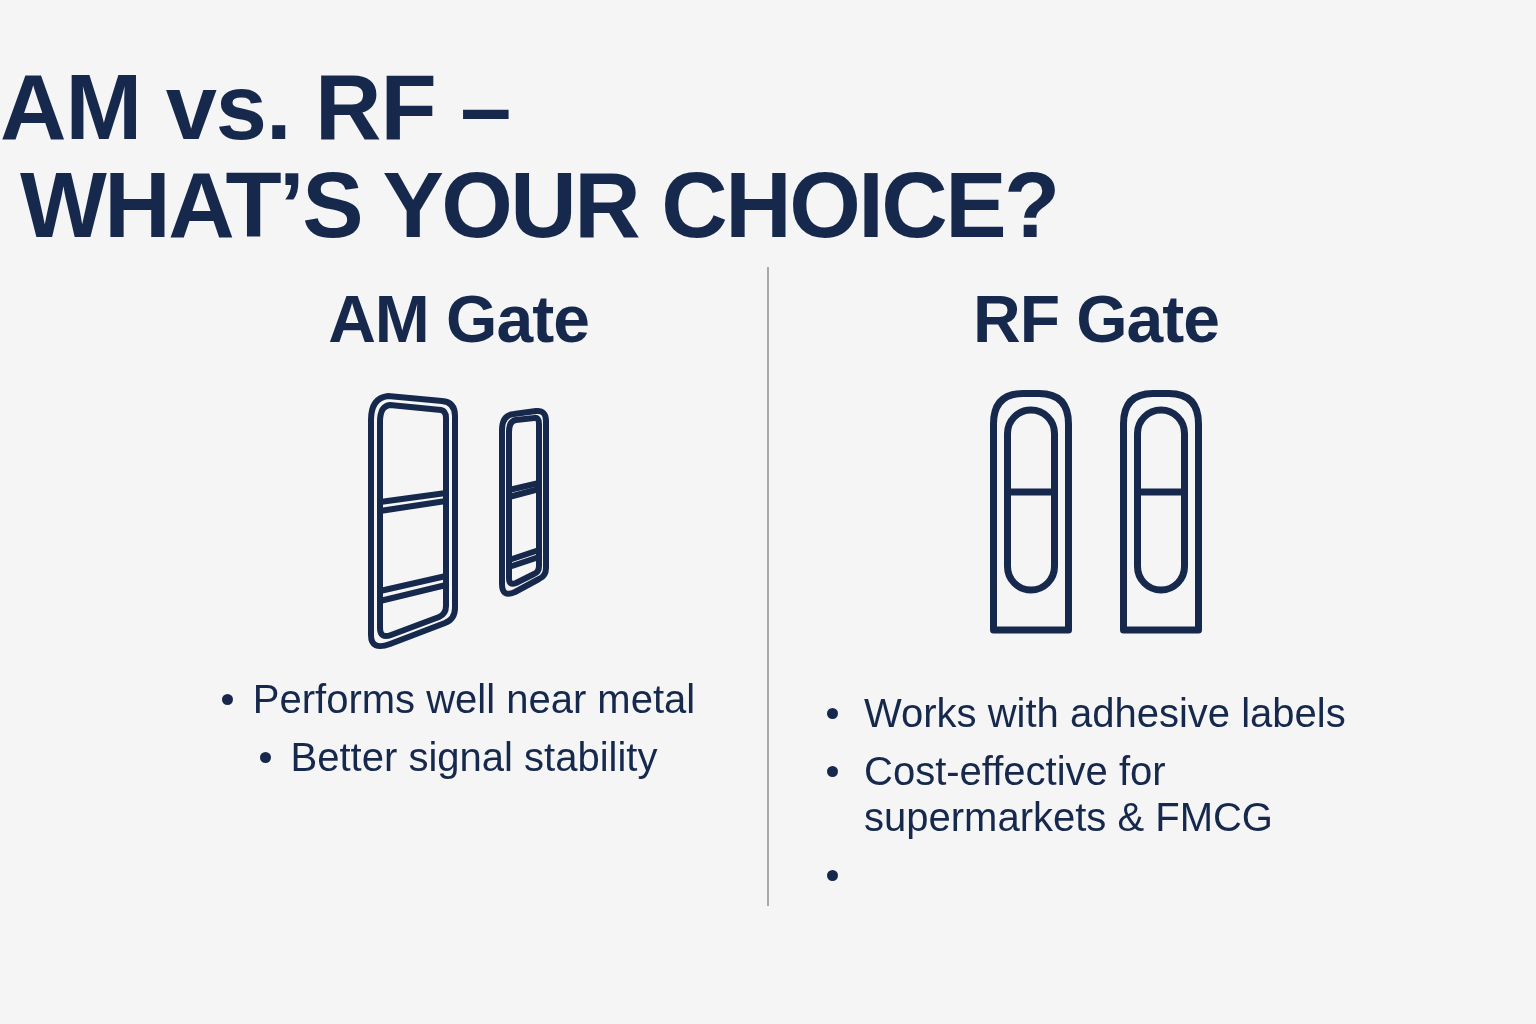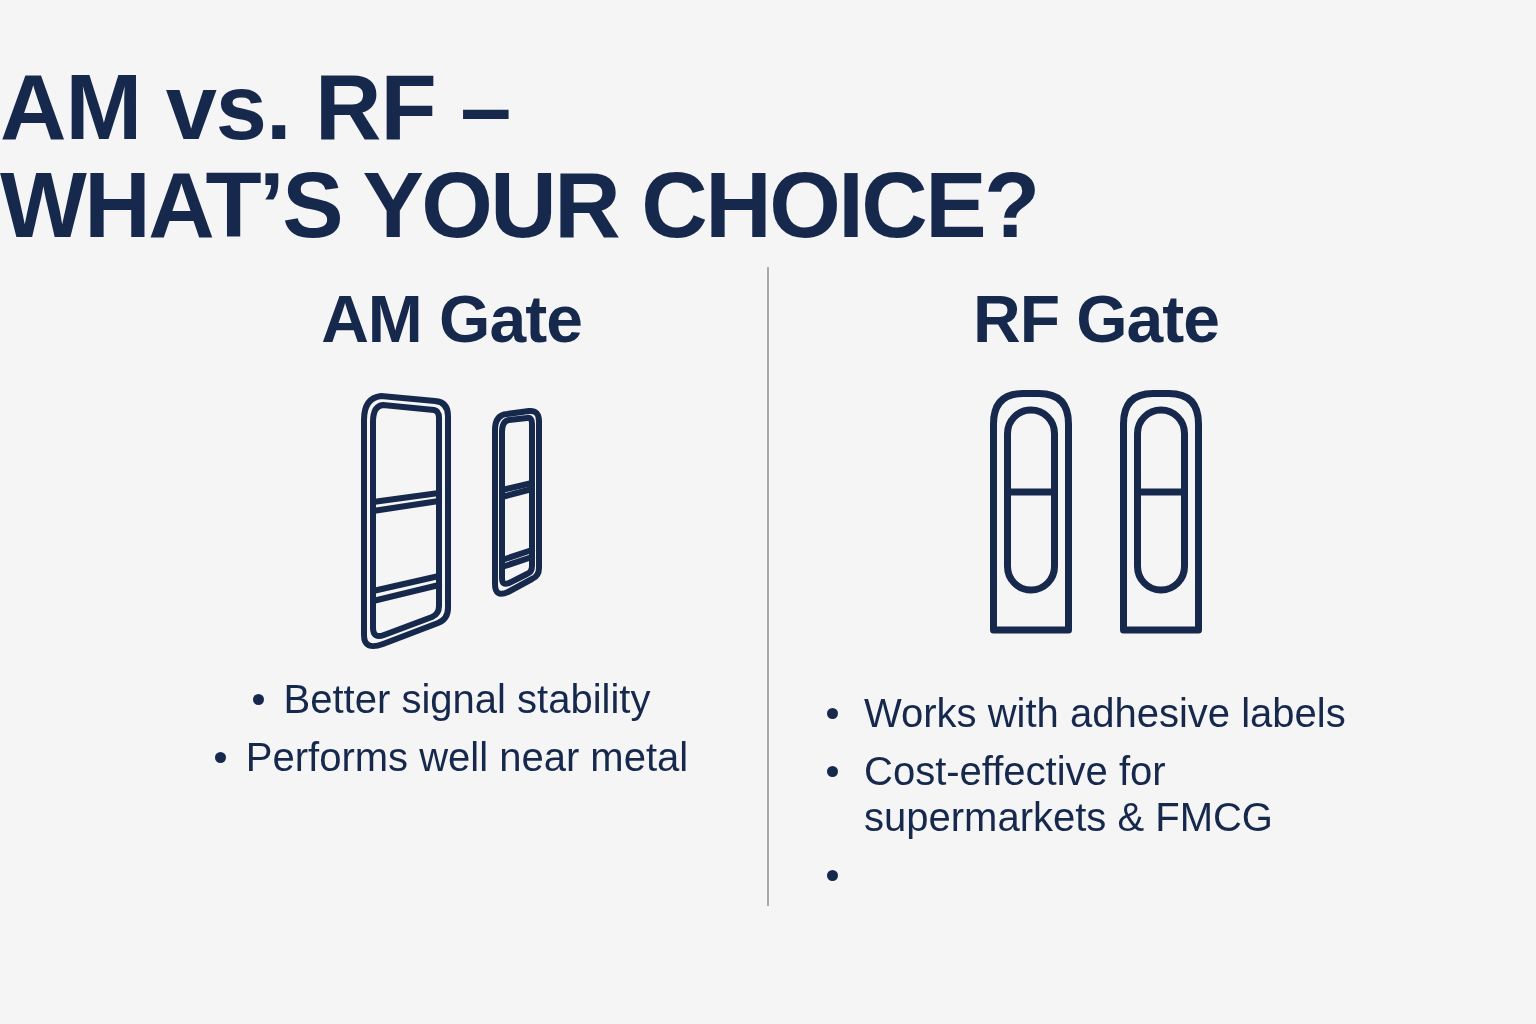--- a/index.html
+++ b/index.html
@@ -23,32 +23,33 @@
     font-weight:bold;
     line-height:98px;
   }
   .title .t1{
     font-size:92px;
     letter-spacing:-1px;
   }
   .title .t2{
     font-size:92px;
     letter-spacing:-2.5px;
+    margin-left:20px;
   }
   .divider{
     position:absolute;
     left:767px;top:267px;
     width:2px;height:639px;
     background:var(--divider);
   }
   .col{
     position:absolute;
     top:283px;
   }
-  .col-am{left:135px;width:633px;text-align:center;}
+  .col-am{left:142px;width:633px;text-align:center;}
   .col-rf{left:790px;width:612px;text-align:center;}
   .col h2{
     font-size:66px;
     font-weight:bold;
     line-height:72px;
     letter-spacing:-1px;
   }
   .illus{display:block;margin:35px auto 0;}
   .illus-am{width:190px;height:272px;}
   .illus-rf{width:212px;height:244px;}
@@ -114,25 +115,25 @@
         <line x1="145" y1="100" x2="175" y2="93"></line>
         <line x1="145" y1="107" x2="175" y2="99"></line>
         <line x1="145" y1="170" x2="175" y2="160"></line>
         <line x1="145" y1="177" x2="175" y2="167"></line>
       </g>
     </svg>
 
     <ul class="bullets">
       <li>
         <span class="dot"></span>
-        <span>Better signal stability</span>
+        <span>Performs well near metal</span>
       </li>
       <li>
         <span class="dot"></span>
-        <span>Performs well near metal</span>
+        <span>Better signal stability</span>
       </li>
       <li class="no-dot">
           <br>
       </li>
     </ul>
   </section>
 
   <section class="col col-rf">
     <h2>RF Gate</h2>
 

